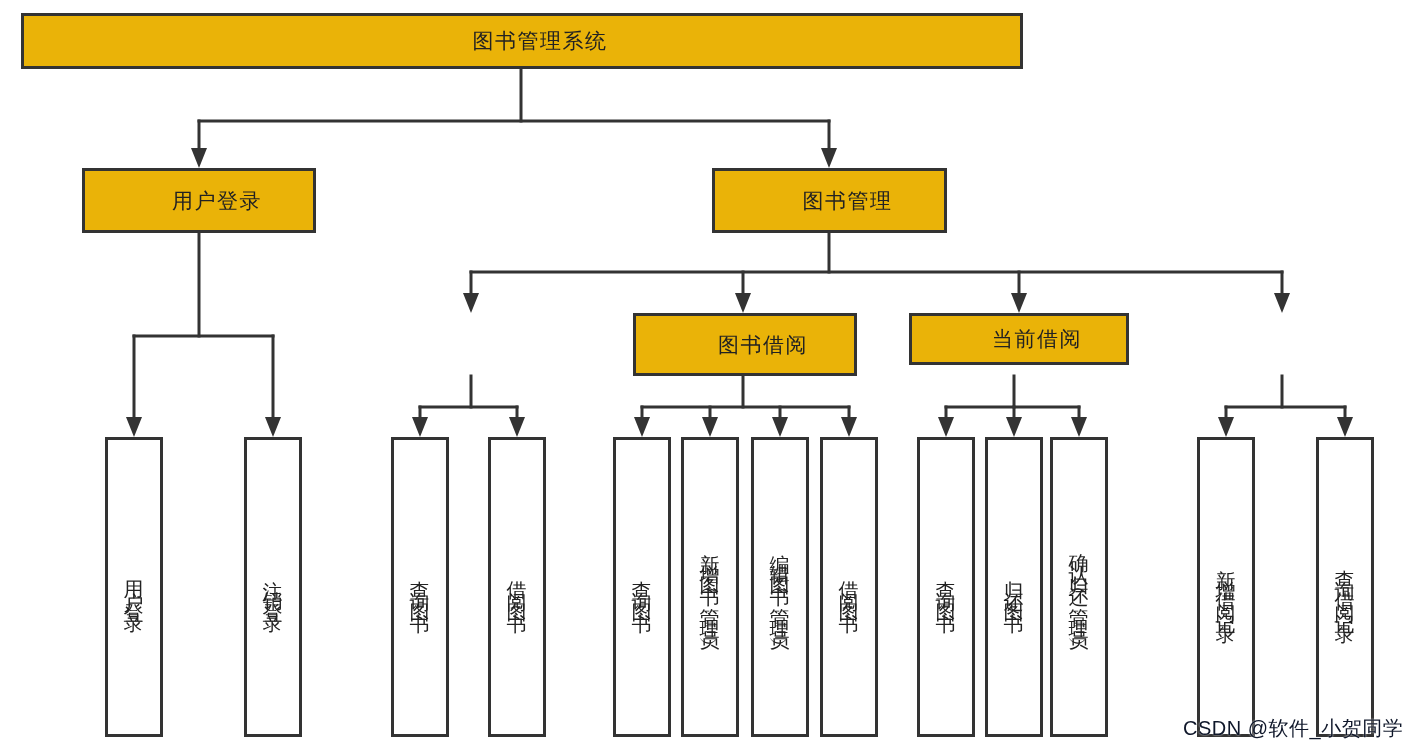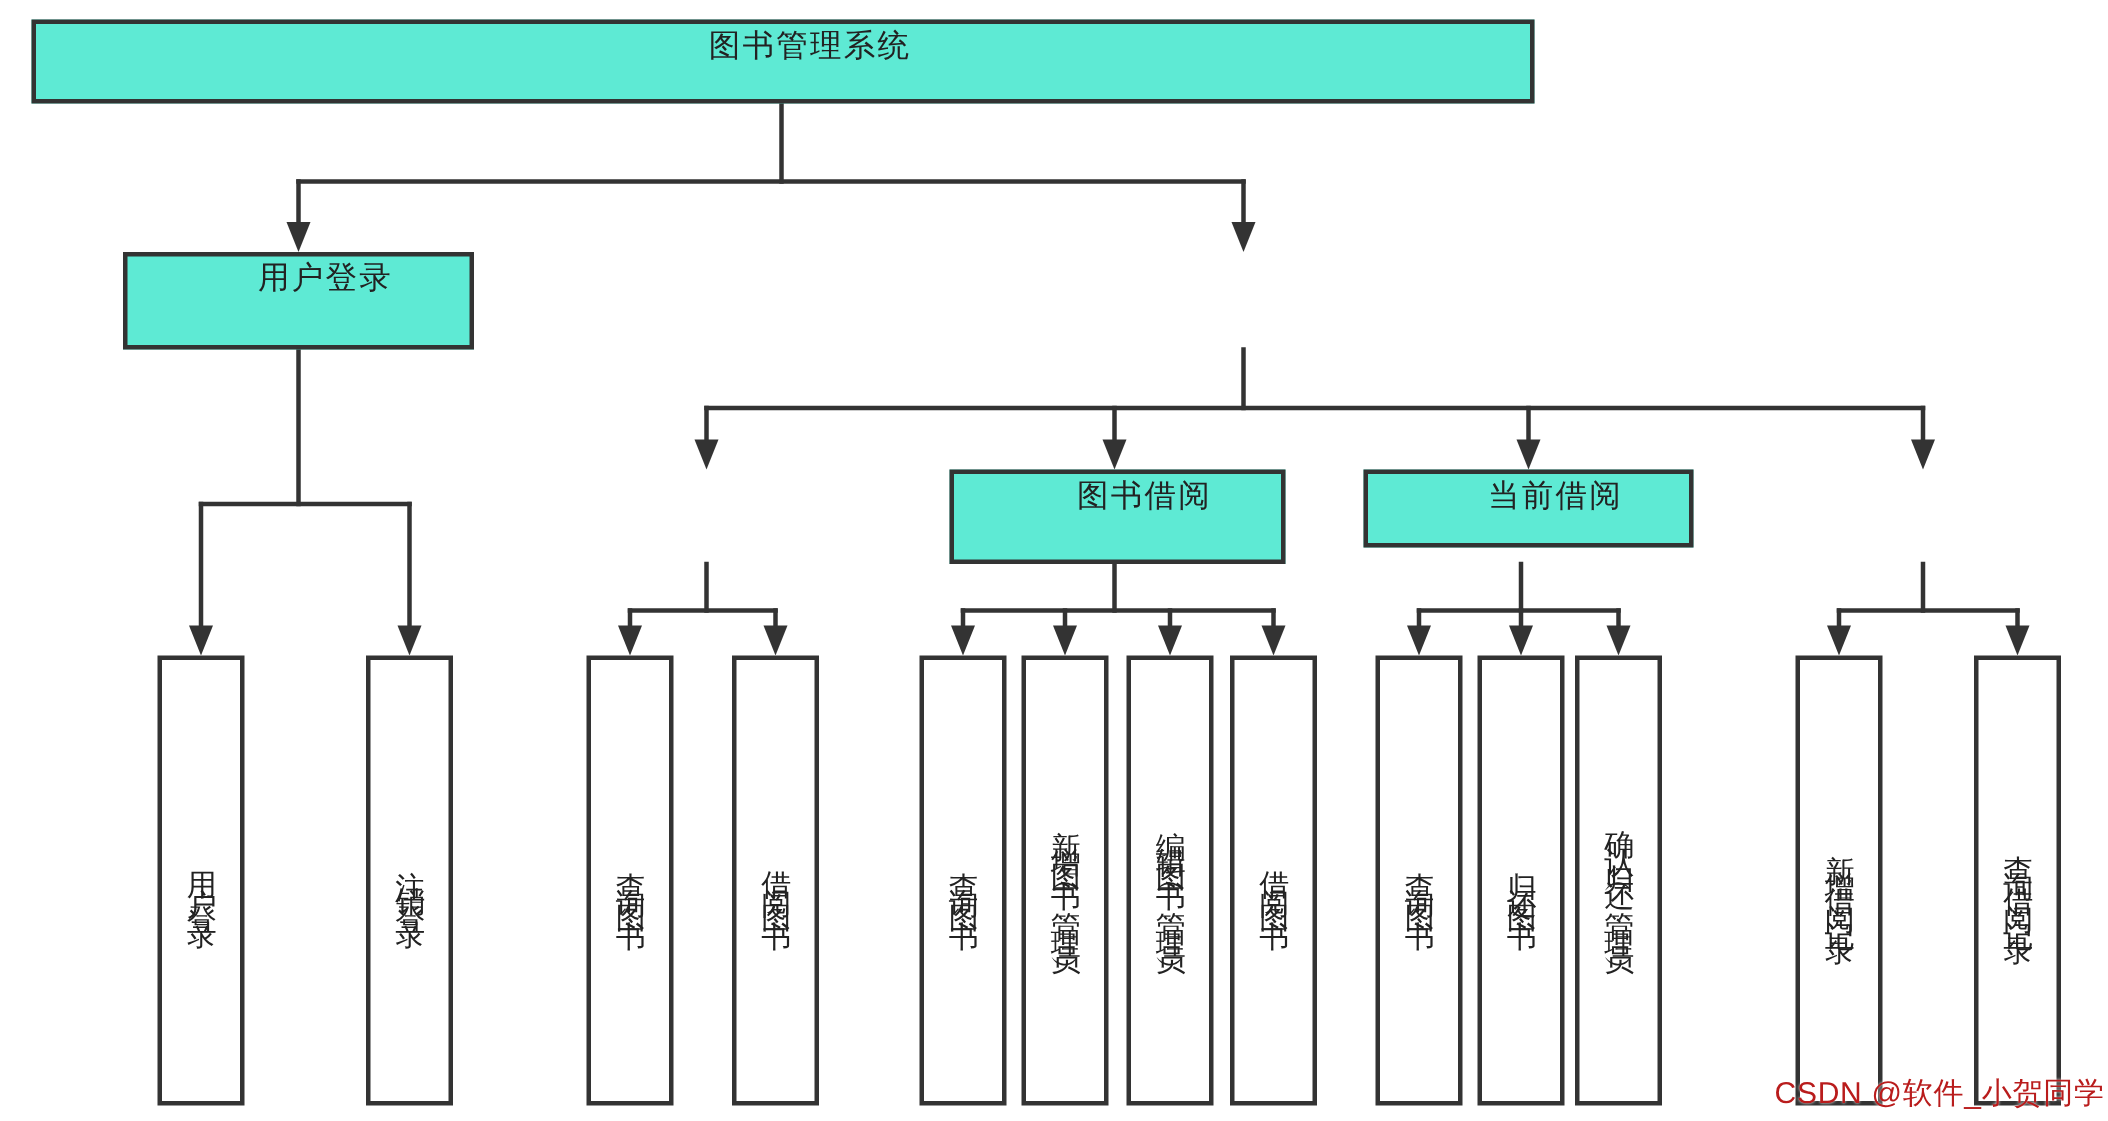--- a/index.html
+++ b/index.html
@@ -28,22 +28,23 @@
     stroke-linecap: square;
   }
   #wires polygon {
     fill: #333333;
     stroke: none;
   }
   .hnode {
     position: absolute;
     box-sizing: border-box;
     border: 3px solid #333333;
-    background: #5eead4;
+    background: #eab308;
     display: flex;
+    align-items: center;
     justify-content: center;
     color: #222222;
     font-size: 21px;
     letter-spacing: 1.5px;
     white-space: nowrap;
     padding-left: 36px;
   }
   .leaf {
     position: absolute;
     top: 437px;
@@ -83,21 +84,21 @@
   #leaf-9  { left: 917px;  }
   #leaf-10 { left: 985px;  }
   #leaf-11 { left: 1050px; }
   #leaf-12 { left: 1197px; }
   #leaf-13 { left: 1316px; }
   .watermark {
     position: absolute;
     left: 1183px;
     top: 715px;
     font-size: 20px;
-    color: #b91c1c;
+    color: #0f172a;
     letter-spacing: 0.5px;
     text-shadow: 0 0 2px #ffffff;
     white-space: nowrap;
     text-align: center;
   }
 </style>
 </head>
 <body>
 
 <div id="canvas">
@@ -178,20 +179,23 @@
     </g>
   </svg>
 
   <div class="hnode" id="node-root">
     <span>图书管理系统</span>
   </div>
 
   <div class="hnode" id="node-l2-login">
     <span>用户登录</span>
   </div>
+  <div class="hnode" id="node-l2-mgmt">
+    <span>图书管理</span>
+  </div>
 
   <div class="hnode" id="node-l3-borrow">
     <span>图书借阅</span>
   </div>
   <div class="hnode" id="node-l3-cur">
     <span>当前借阅</span>
   </div>
 
   <div class="leaf" id="leaf-1">
     <span class="vtext">用户登录</span>

